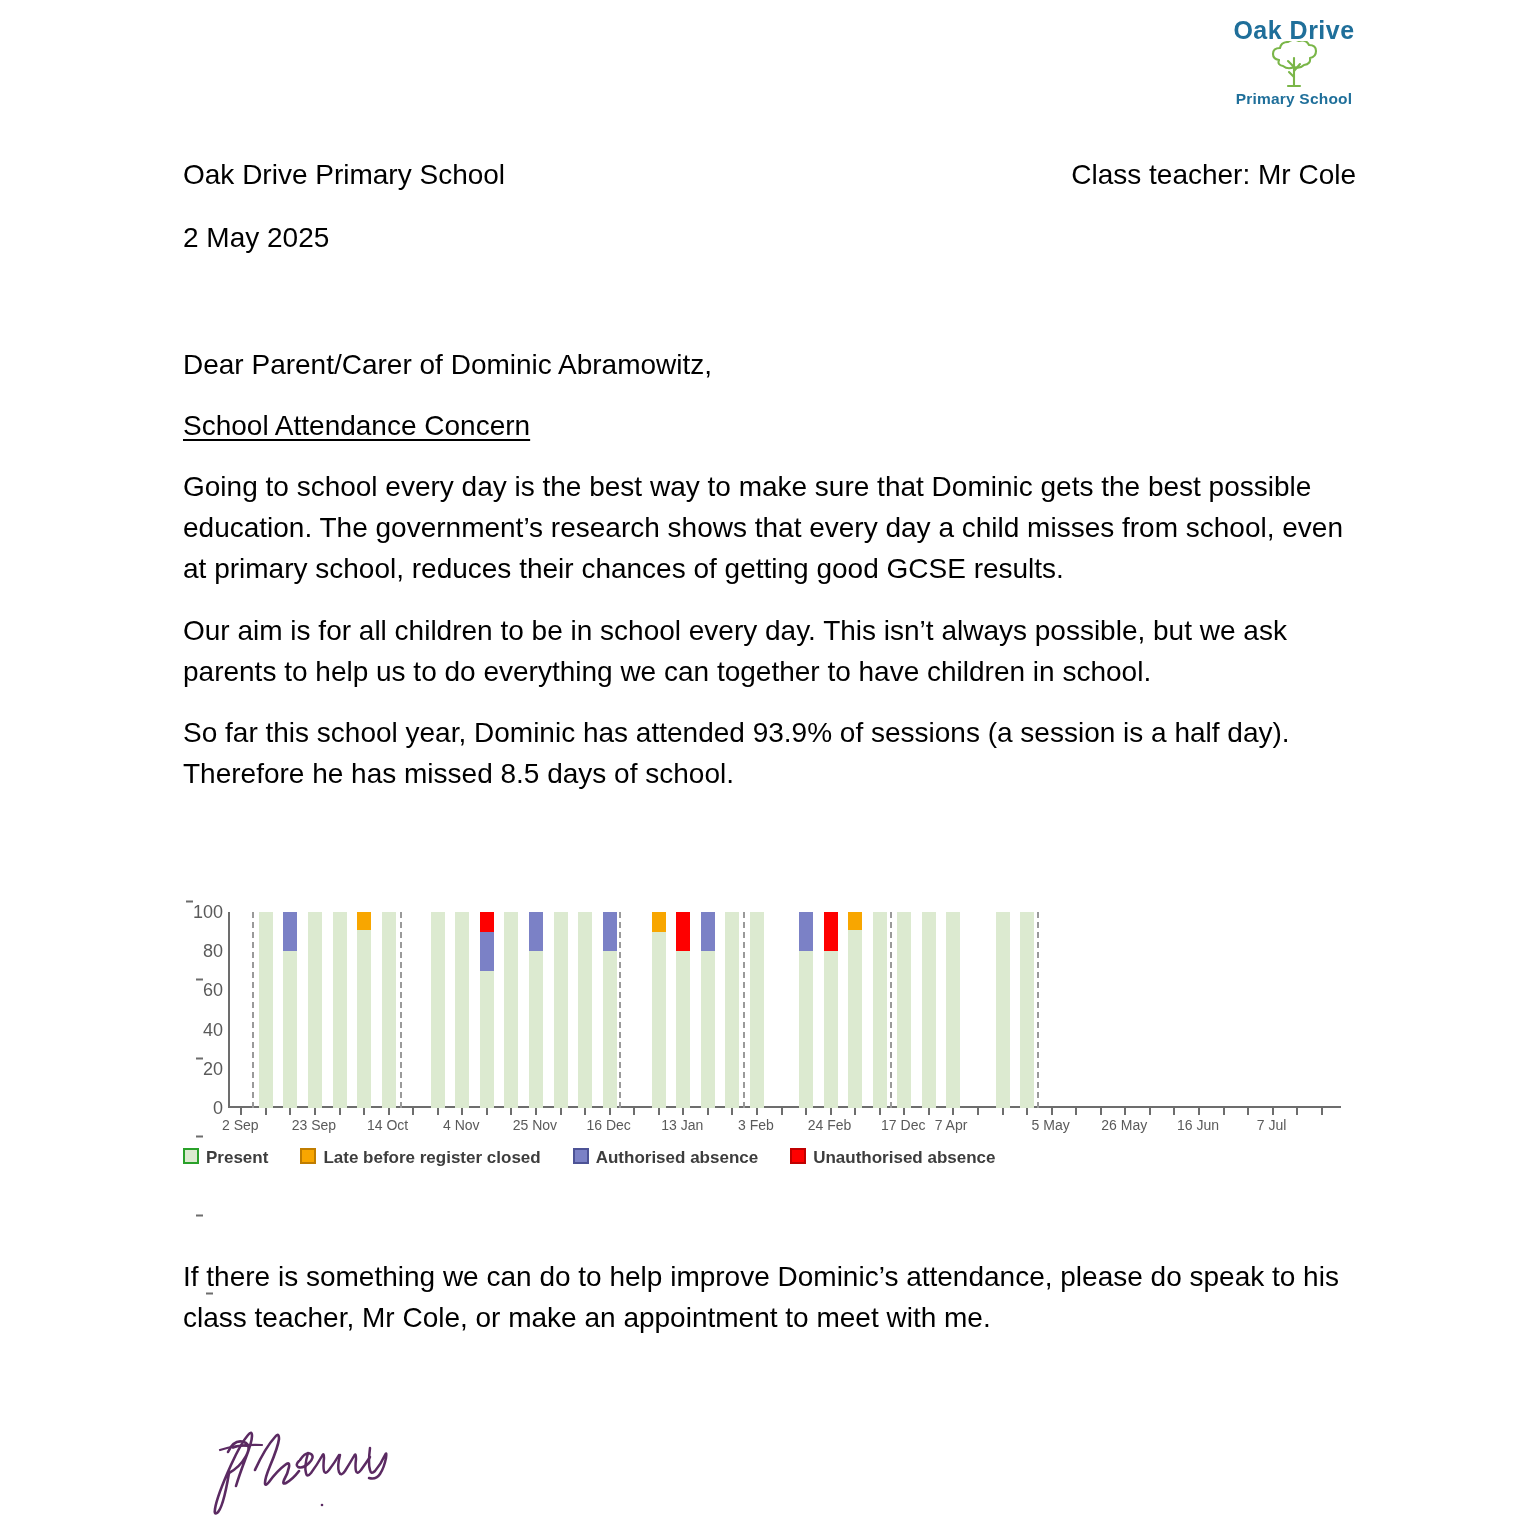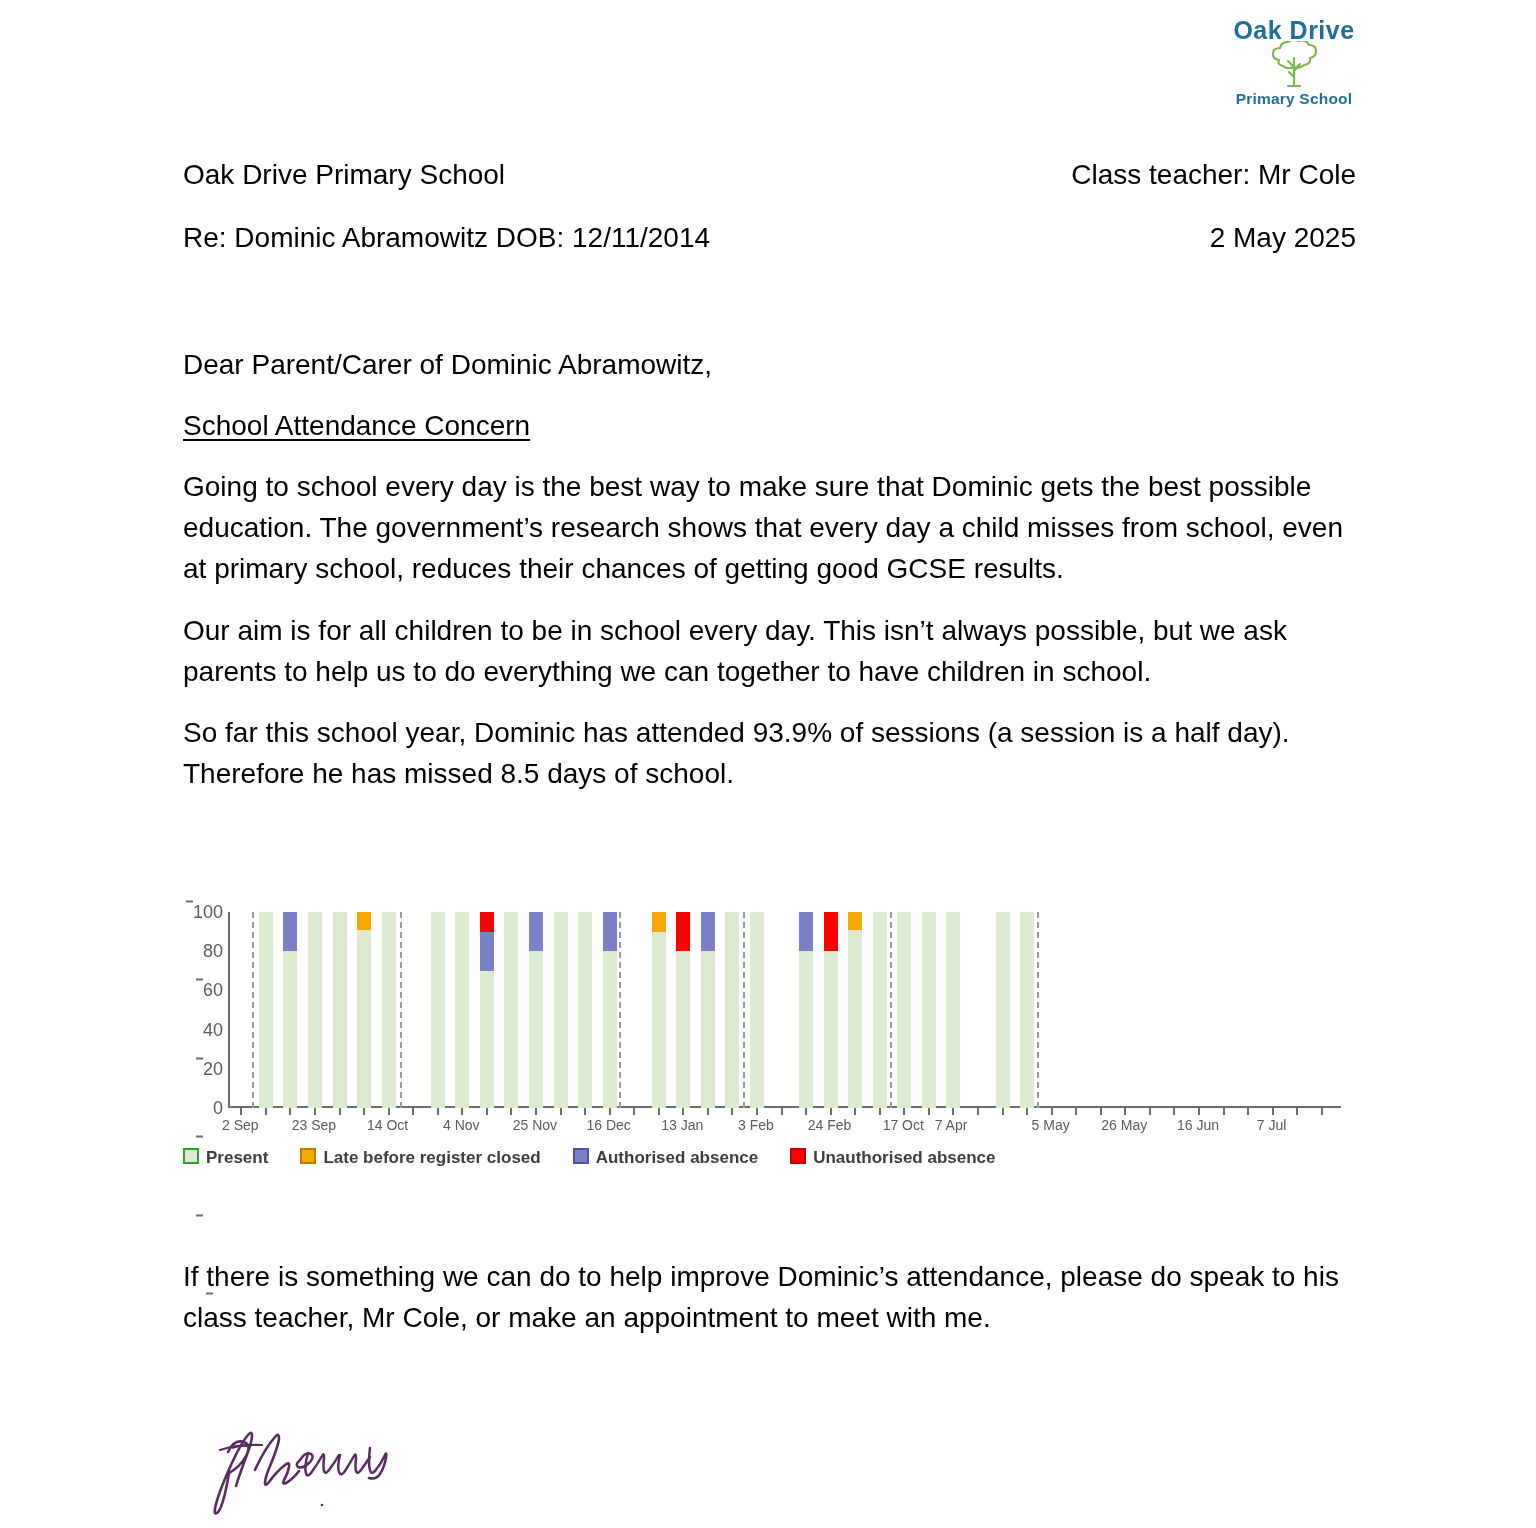--- a/index.html
+++ b/index.html
@@ -109,21 +109,20 @@
   </div>
 
   <div class="hdr hdr1" style="top:158px;">
     <div class="hdr-row">
       <span>Oak Drive Primary School</span>
       <span>Class teacher: Mr Cole</span>
     </div>
   </div>
   <div class="hdr hdr2" style="top:221px;">
     <div class="hdr-row">
-      <span>Re: Dominic Abramowitz DOB: 12/11/2014</span>
       <span>2 May 2025</span>
     </div>
   </div>
 
   <div class="body-txt greet">Dear Parent/Carer of Dominic Abramowitz,</div>
   <div class="body-txt p1">Going to school every day is the best way to make sure that Dominic gets the best possible education. The government’s research shows that every day a child misses from school, even at primary school, reduces their chances of getting good GCSE results.</div>
   <div class="body-txt subhead">School Attendance Concern</div>
   <div class="body-txt p2">Our aim is for all children to be in school every day. This isn’t always possible, but we ask parents to help us to do everything we can together to have children in school.</div>
   <div class="body-txt p3">So far this school year, Dominic has attended 93.9% of sessions (a session is a half day). Therefore he has missed 8.5 days of school.</div>
 
@@ -294,21 +293,21 @@
         <div class="xtickmark" style="left: 1092.72px;"></div>
         <div class="xlabel" style="left: 12.2778px;">2 Sep</div>
         <div class="xlabel" style="left: 85.9444px;">23 Sep</div>
         <div class="xlabel" style="left: 159.611px; text-align: center;">14 Oct</div>
         <div class="xlabel" style="left: 233.278px;">4 Nov</div>
         <div class="xlabel" style="left: 306.944px;">25 Nov</div>
         <div class="xlabel" style="left: 380.611px;">16 Dec</div>
         <div class="xlabel" style="left: 454.278px;">13 Jan</div>
         <div class="xlabel" style="left: 527.944px;">3 Feb</div>
         <div class="xlabel" style="left: 601.611px;">24 Feb</div>
-        <div class="xlabel" style="left: 675.278px;">17 Oct</div>
+        <div class="xlabel" style="left: 675.278px;">17 Dec</div>
         <div class="xlabel" style="left: 723px;">7 Apr</div>
         <div class="xlabel" style="left: 822.611px;">5 May</div>
         <div class="xlabel" style="left: 896.278px;">26 May</div>
         <div class="xlabel" style="left: 969.944px;">16 Jun</div>
         <div class="xlabel" style="left: 1043.61px;">7 Jul</div>
       </div>
 
     <div class="legend">
       <div class="lg-item">
         <span class="lg-sw lg-present"></span>

